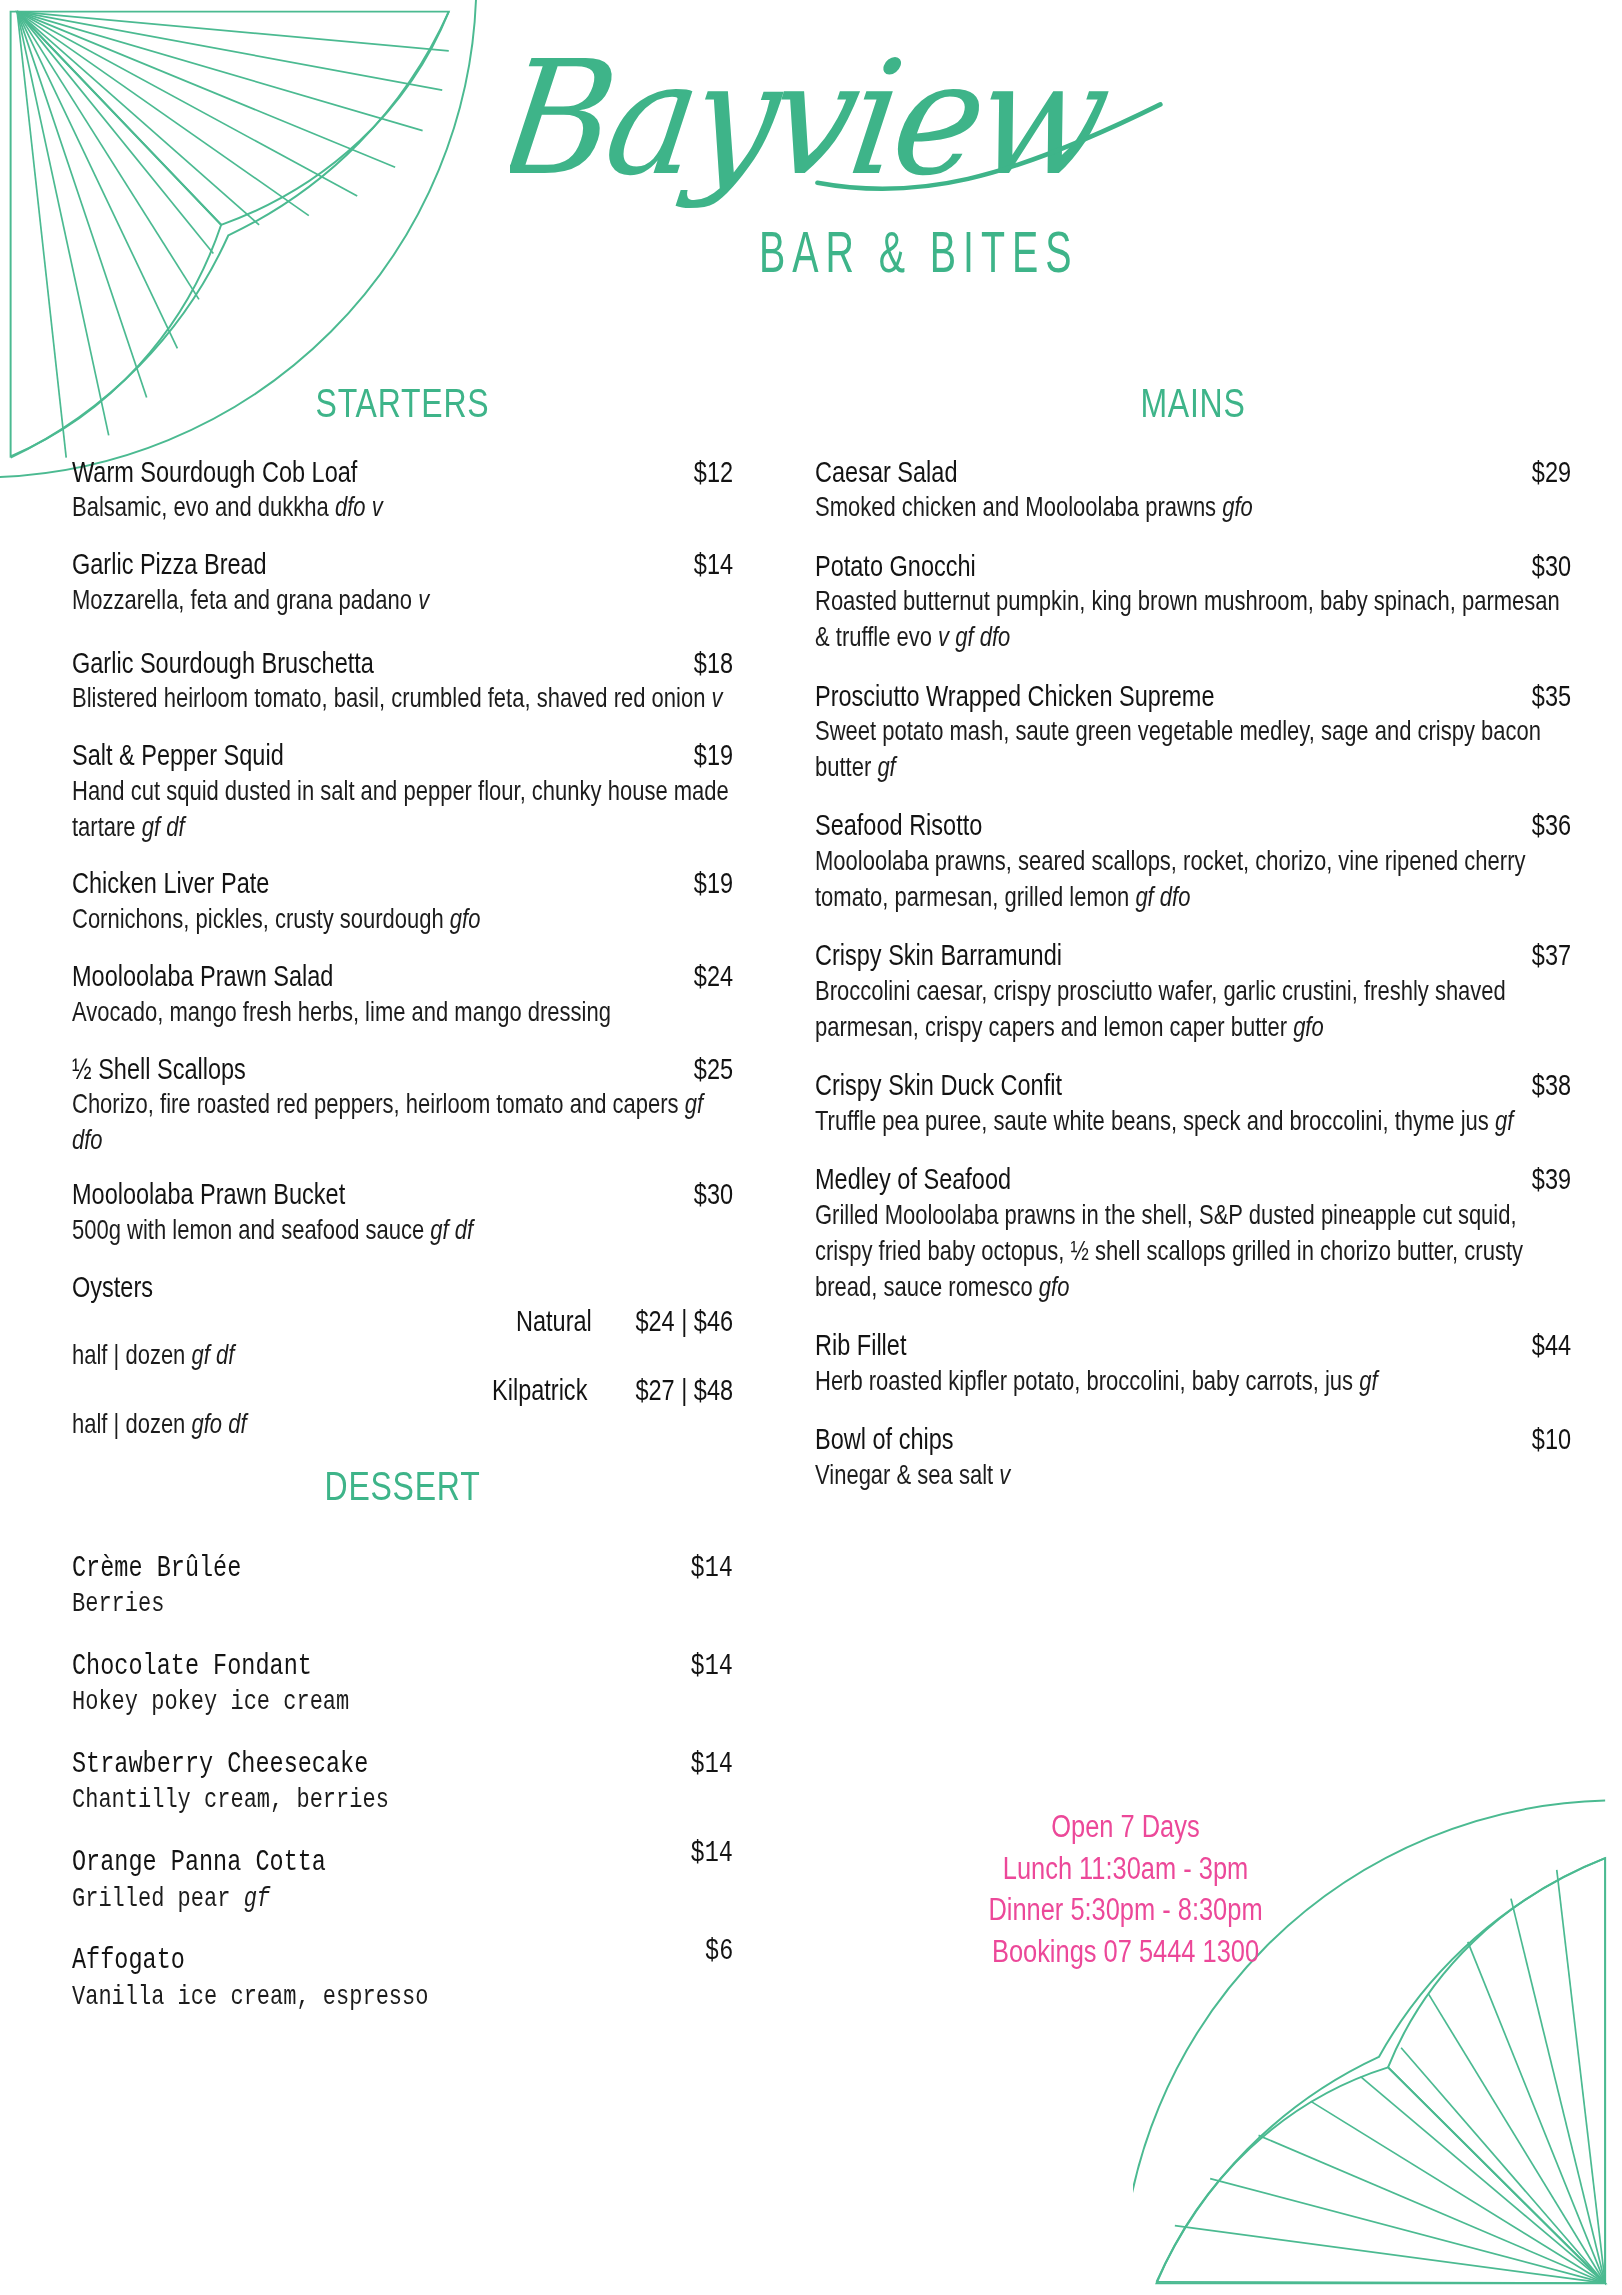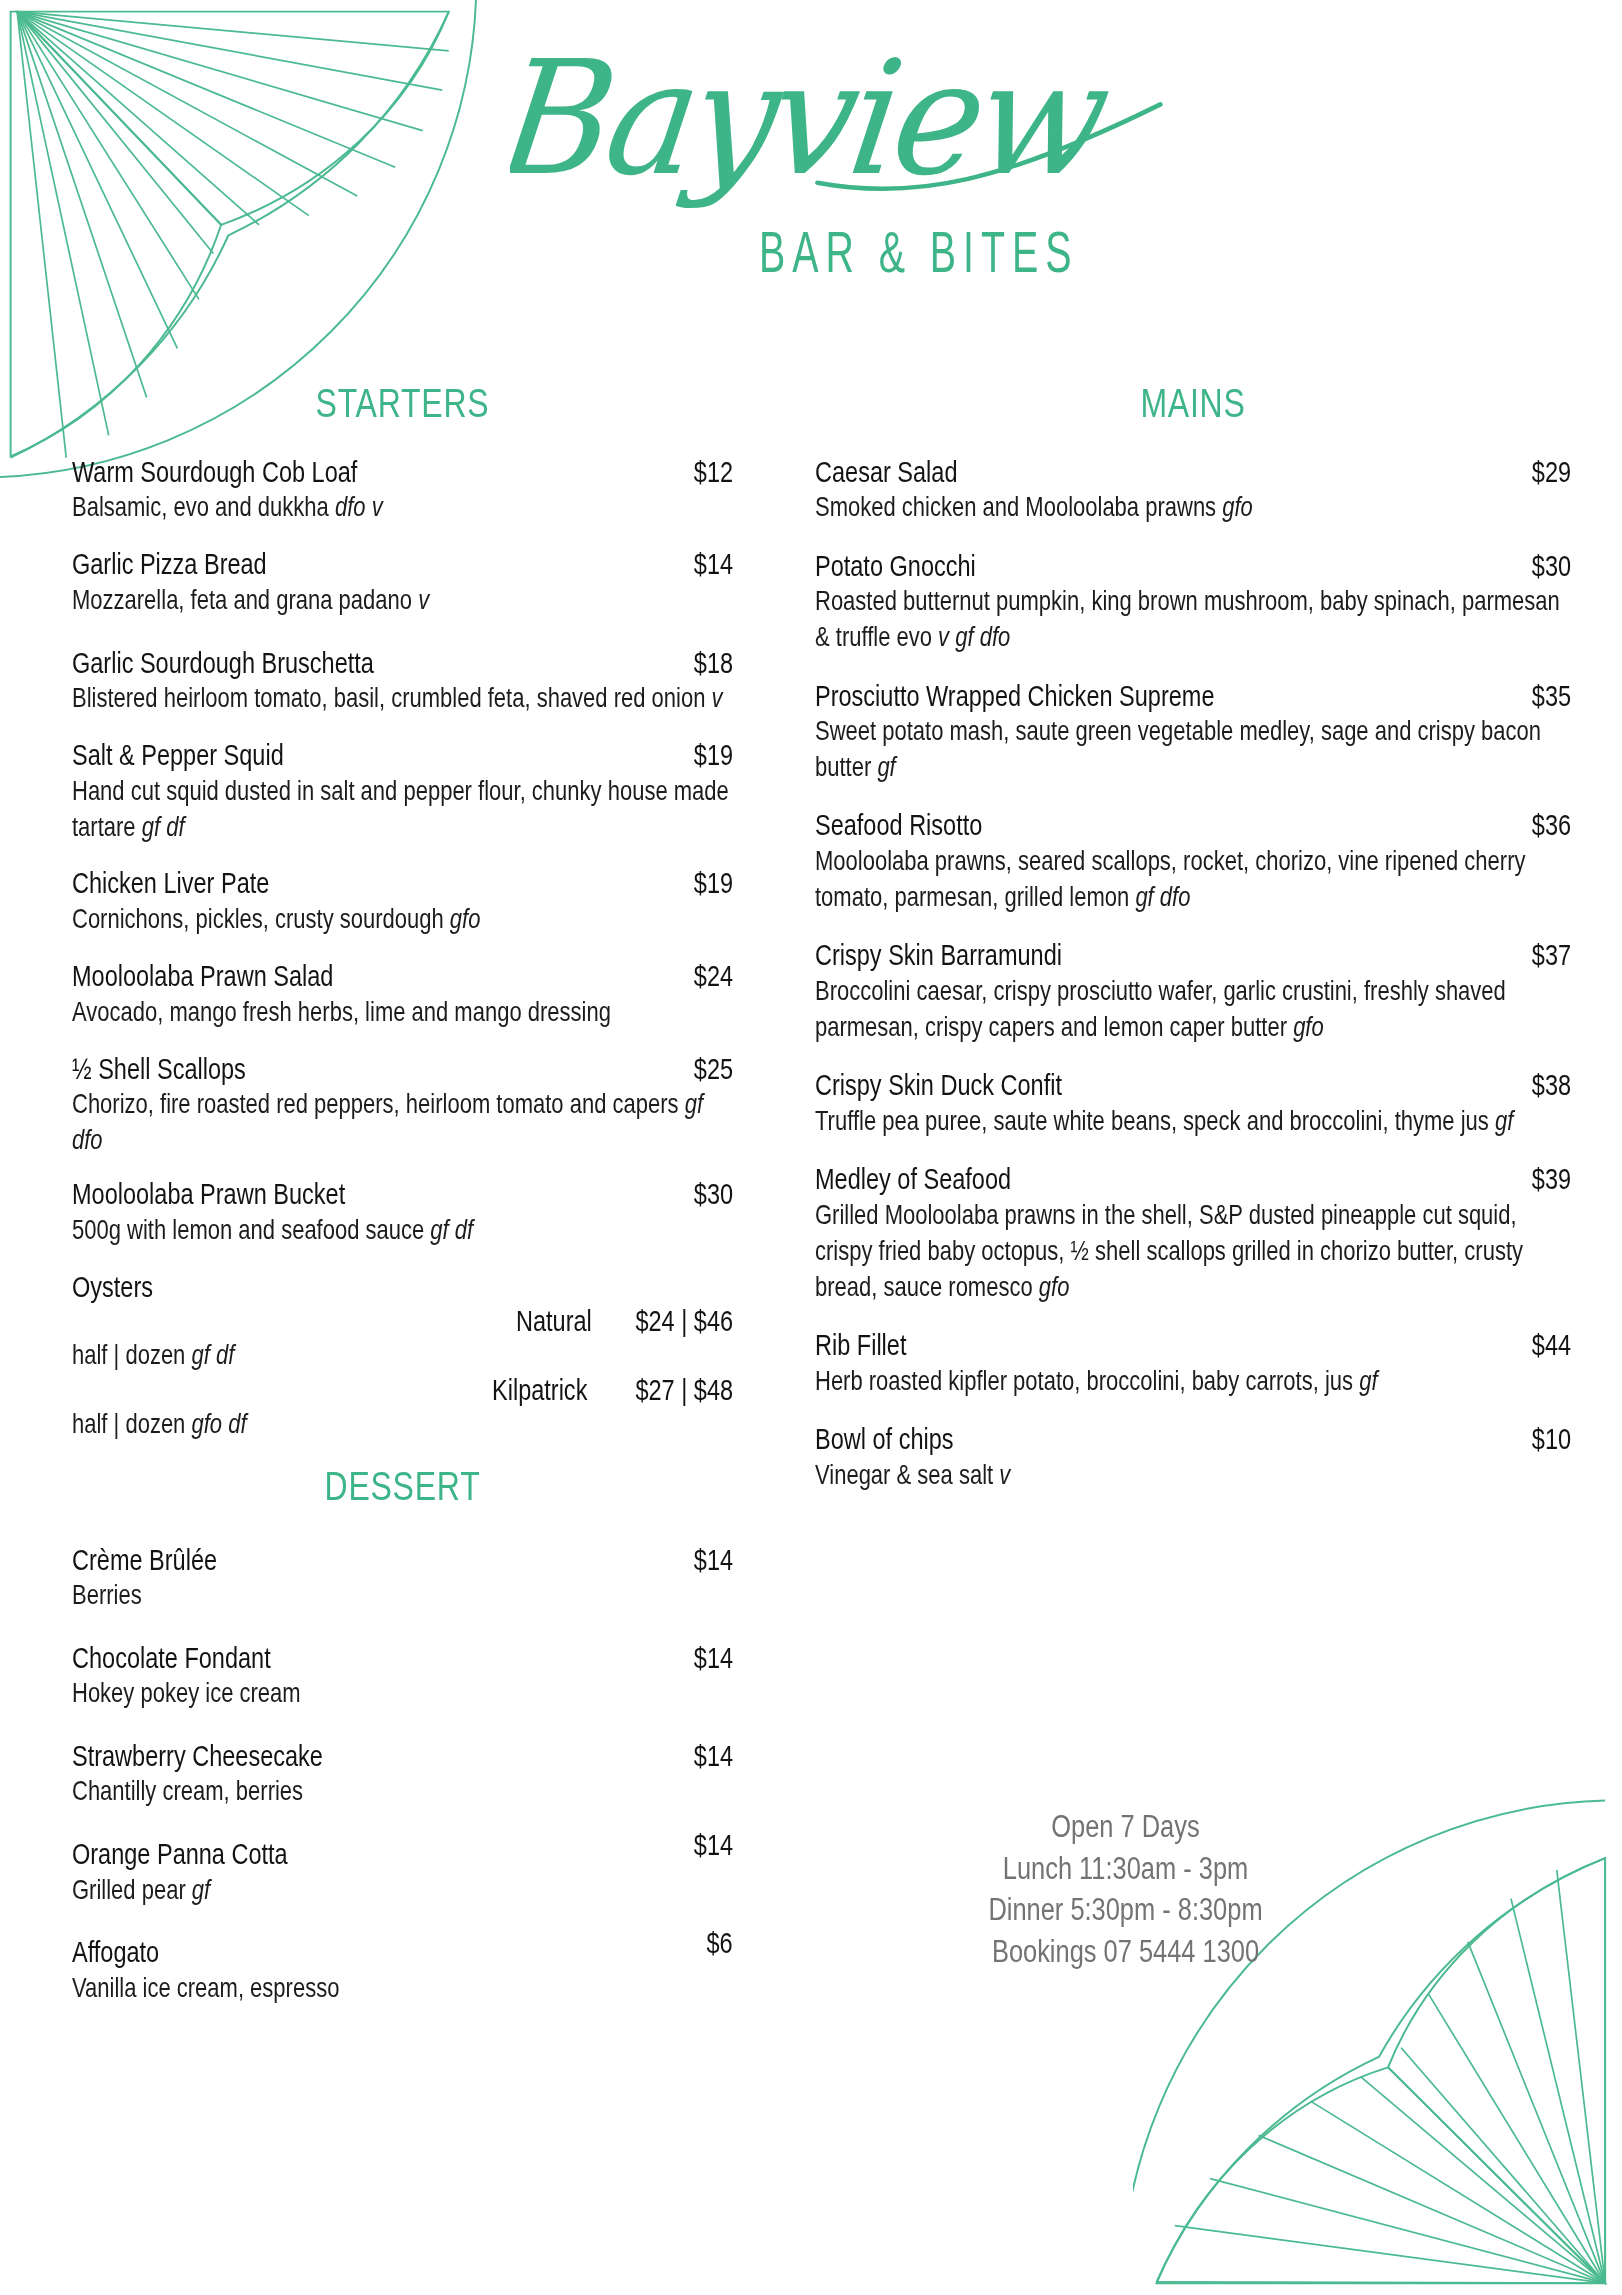--- a/index.html
+++ b/index.html
@@ -110,21 +110,21 @@
     transform:scaleX(0.80); transform-origin:left top; white-space:nowrap;
   }
 
   
   .hours{
     position:absolute;
     left:831px;
     top:1806px;
     width:589px;
     text-align:center;
-    color:#737373;
+    color:#ec4899;
     font-size:31px;
     font-weight:300;
     line-height:1.34;
   }
   .hours div{ transform:scaleX(0.82); }
 
   .price-raise{ position:relative; top:-9.2px; }
 </style>
 </head>
 <body>
@@ -254,21 +254,21 @@
         <div class="item-price">$24 | $46</div>
       </div>
       <div class="oyster-sub">half | dozen  <em>gf df</em></div>
       <div class="oyster-row">
         <div class="item-name">Kilpatrick</div>
         <div class="item-price">$27 | $48</div>
       </div>
       <div class="oyster-sub">half  | dozen <em>gfo df</em></div>
     </div>
   <div class="section-head" style="margin-top:21px;">DESSERT</div>
-  <div class="items" id="dessert-list" style="margin-top:33px;">
+  <div class="items" id="dessert-list" style="margin-top:42px;font-family:Liberation Mono, monospace;">
       <div class="item" style="margin-bottom: 27.5px;">
         <div class="item-head">
           <div class="item-name">Crème Brûlée</div>
           <div class="item-price">$14</div>
         </div>
         <div class="item-desc">Berries</div>
       </div>
       <div class="item" style="margin-bottom: 27.5px;">
         <div class="item-head">
           <div class="item-name">Chocolate Fondant</div>

